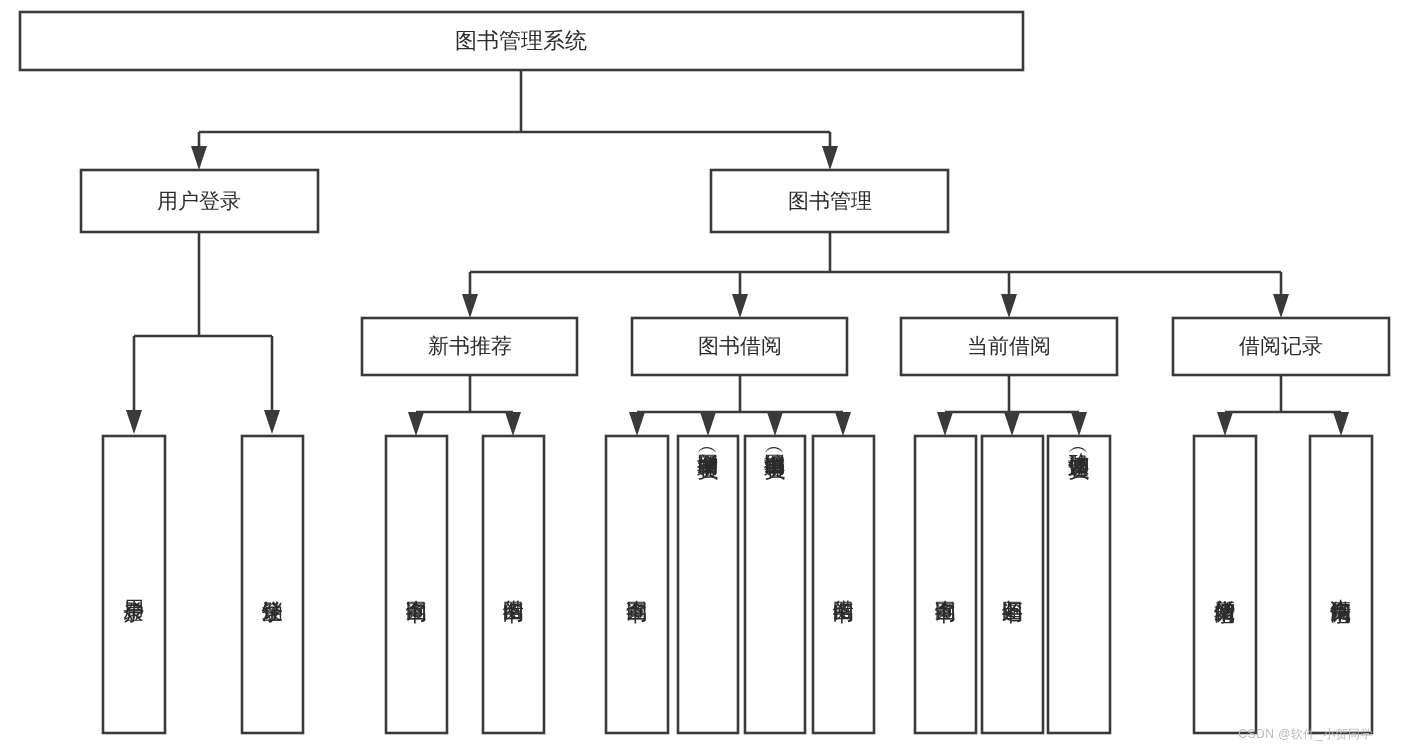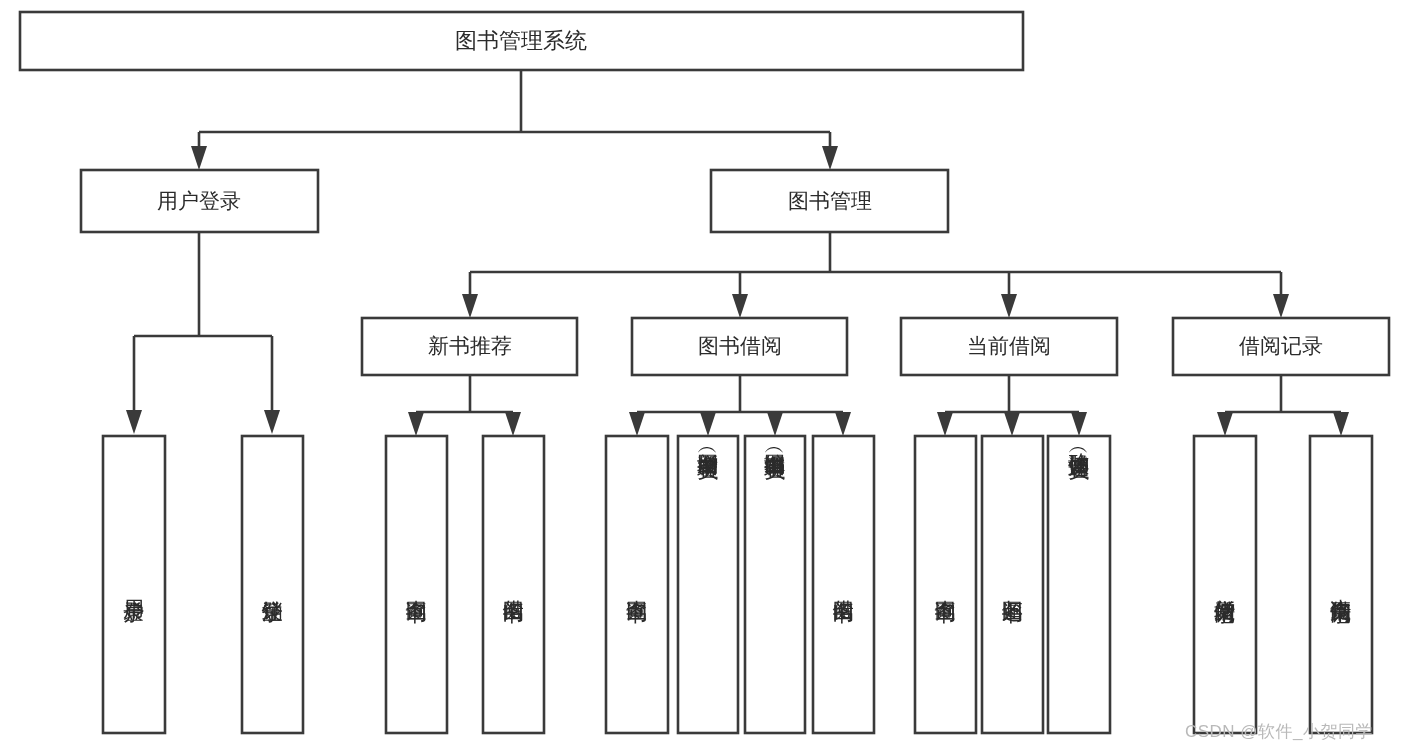--- a/index.html
+++ b/index.html
@@ -66,21 +66,21 @@
     line-height: 1.12;
     color: #2b2b2b;
     letter-spacing: 1px;
     white-space: nowrap;
   }
   .watermark {
     position: absolute;
     right: 8px;
     bottom: 4px;
     font-family: "Liberation Sans", sans-serif;
-    font-size: 17px;
+    font-size: 12px;
     color: #b9b9b9;
     letter-spacing: 0.5px;
     white-space: nowrap;
   }
 </style>
 </head>
 <body>
 
 <div id="diagram-root">
 

